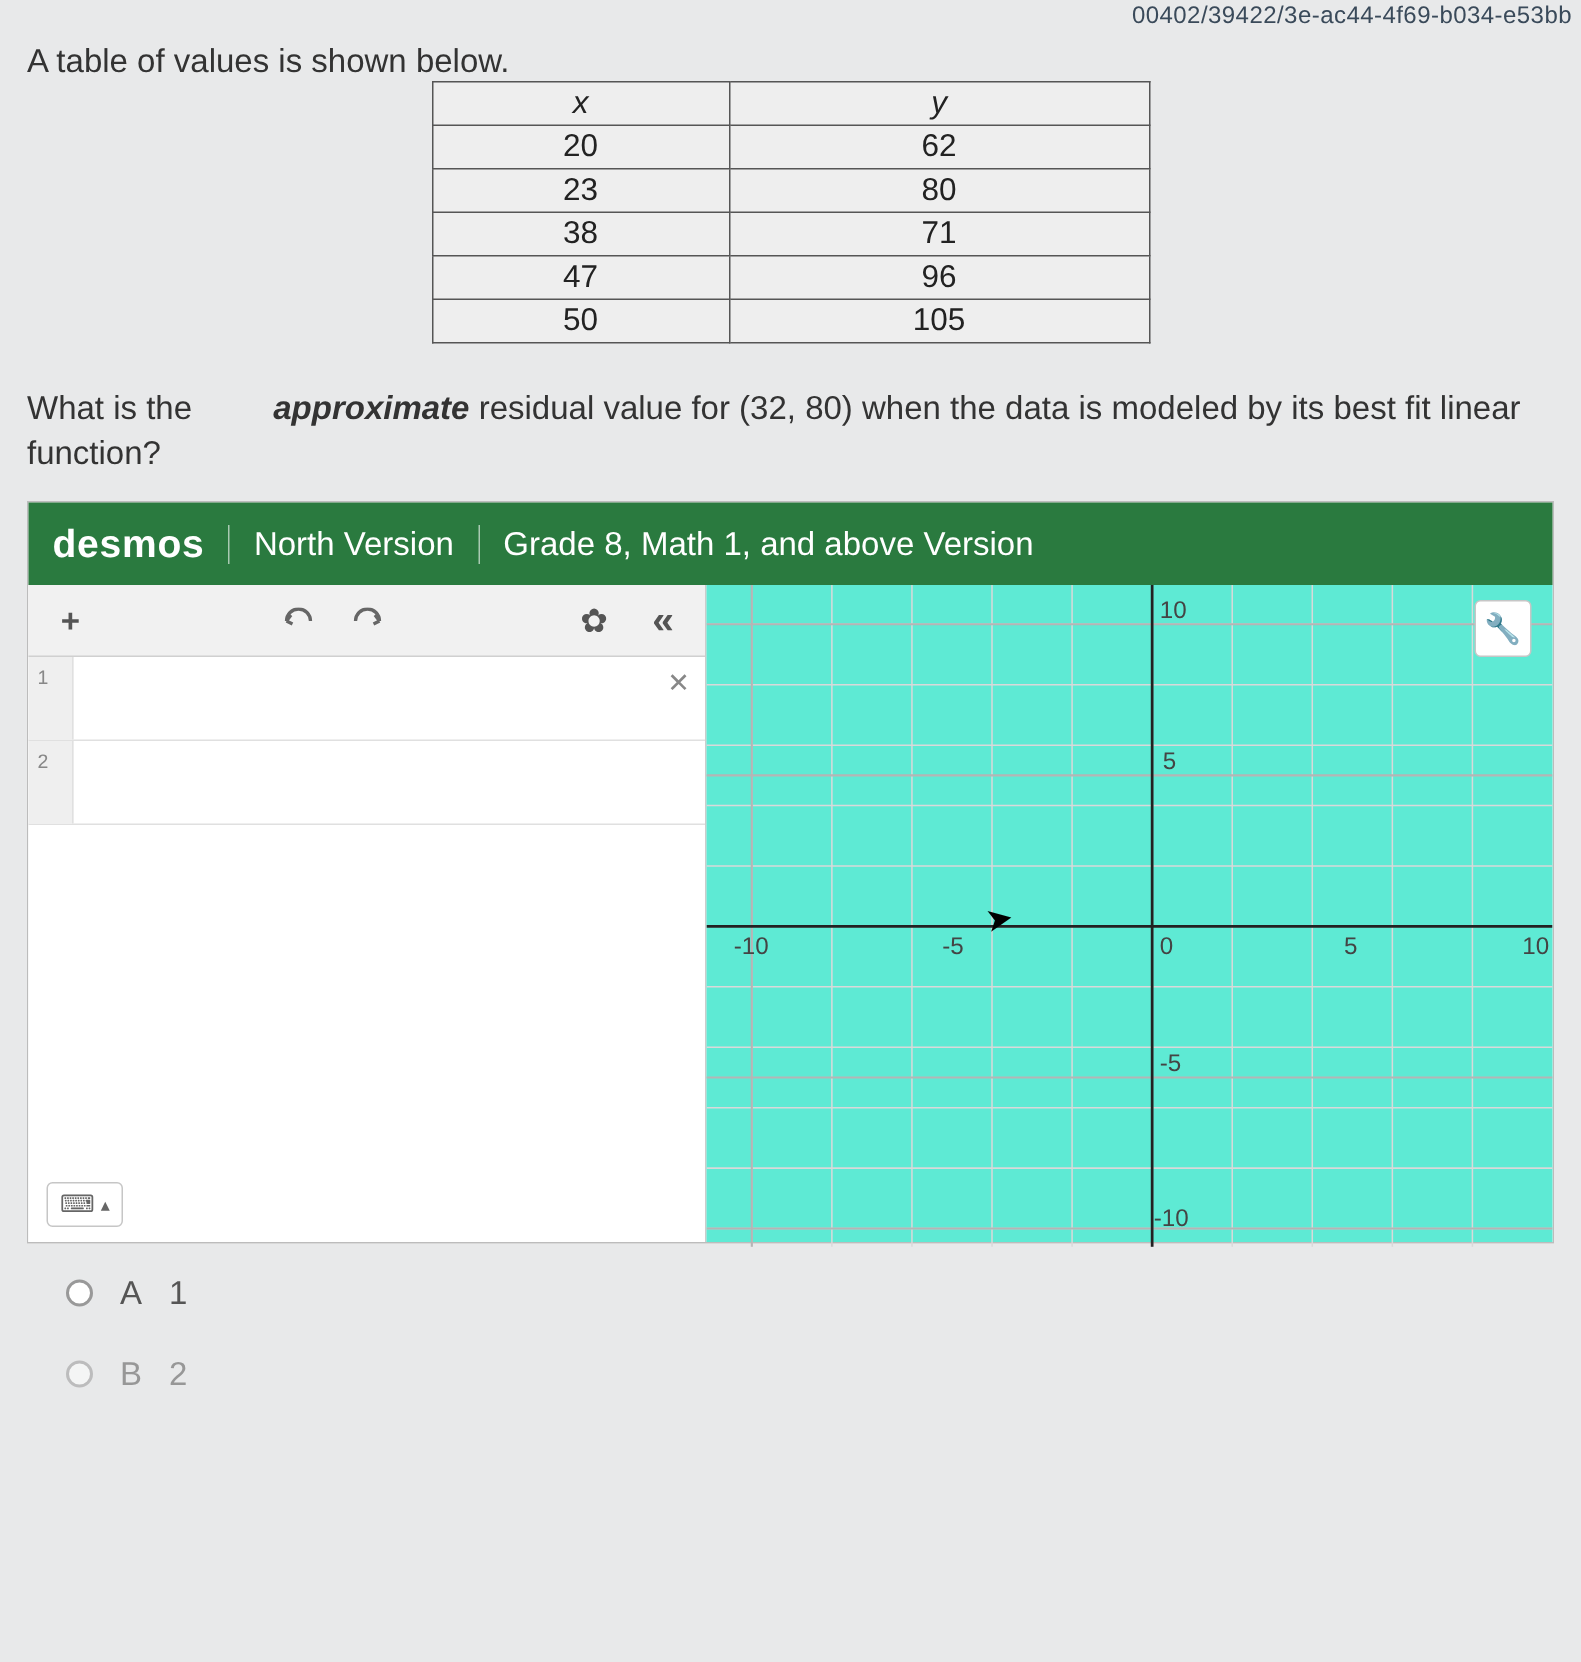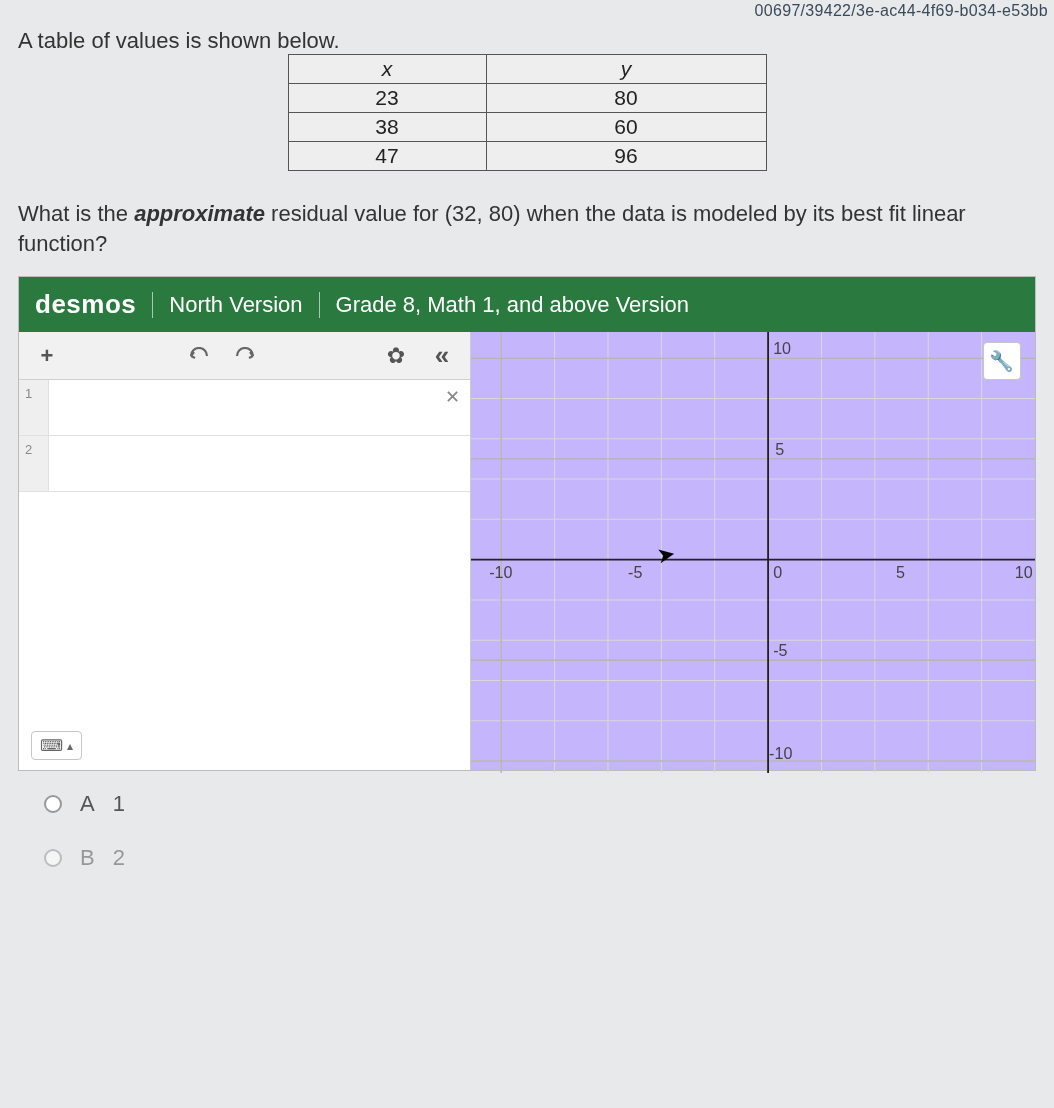--- a/index.html
+++ b/index.html
@@ -39,21 +39,21 @@
     background: #eeeeee;
   }
   table.data th { font-style: italic; font-weight: normal; width: 198px; }
   table.data th:last-child, table.data td:last-child { width: 280px; }
   .question {
     font-size: 22px;
     color: #333;
     line-height: 1.35;
     margin-bottom: 18px;
   }
-  .question em.bold { font-weight: bold; font-style: italic; }
+  .question em.bold { font-weight: bold; font-style: italic; margin-left: 48px; }
 
   .desmos {
     background: #fff;
     border: 1px solid #bcbcbc;
   }
   .desmos-header {
     background: #2a7a3f;
     color: #fff;
     display: flex;
     align-items: center;
@@ -122,21 +122,21 @@
     border-radius: 4px;
     padding: 4px 8px;
     color: #666;
     font-size: 16px;
     cursor: pointer;
   }
 
   .graph {
     flex: 1;
     position: relative;
-    background: #c4b5fd;
+    background: #5eead4;
   }
   .graph svg { position: absolute; inset: 0; }
   .wrench {
     position: absolute; top: 10px; right: 14px;
     width: 38px; height: 38px;
     background: #fff;
     border: 1px solid #c6c6c6;
     border-radius: 4px;
     display: flex; align-items: center; justify-content: center;
     color: #666; font-size: 20px;
@@ -164,45 +164,53 @@
   .radio {
     width: 18px; height: 18px;
     border: 2px solid #999;
     border-radius: 50%;
     background: #fff;
   }
 </style>
 </head>
 <body>
 
-<div class="url-fragment">00697/39422/3e-ac44-4f69-b034-e53bb</div>
+<div class="url-fragment">00402/39422/3e-ac44-4f69-b034-e53bb</div>
 
 <div class="content">
 
   <p class="intro">A table of values is shown below.</p>
 
   <table class="data">
     <thead>
       <tr>
         <th>x</th>
         <th>y</th>
       </tr>
     </thead>
     <tbody>
       <tr>
+          <td>20</td>
+          <td>62</td>
+        </tr>
+      <tr>
           <td>23</td>
           <td>80</td>
         </tr>
       <tr>
           <td>38</td>
-          <td>60</td>
+          <td>71</td>
         </tr>
       <tr>
           <td>47</td>
           <td>96</td>
+        </tr>
+      <tr>
+          <td>50</td>
+          <td>105</td>
         </tr>
     </tbody>
   </table>
 
   <p class="question">
     <span>What is the </span><em class="bold">approximate</em><span> residual value for (32, 80) when the data is modeled by its best fit linear function?</span>
   </p>
 
   <div class="desmos">
     <div class="desmos-header">

